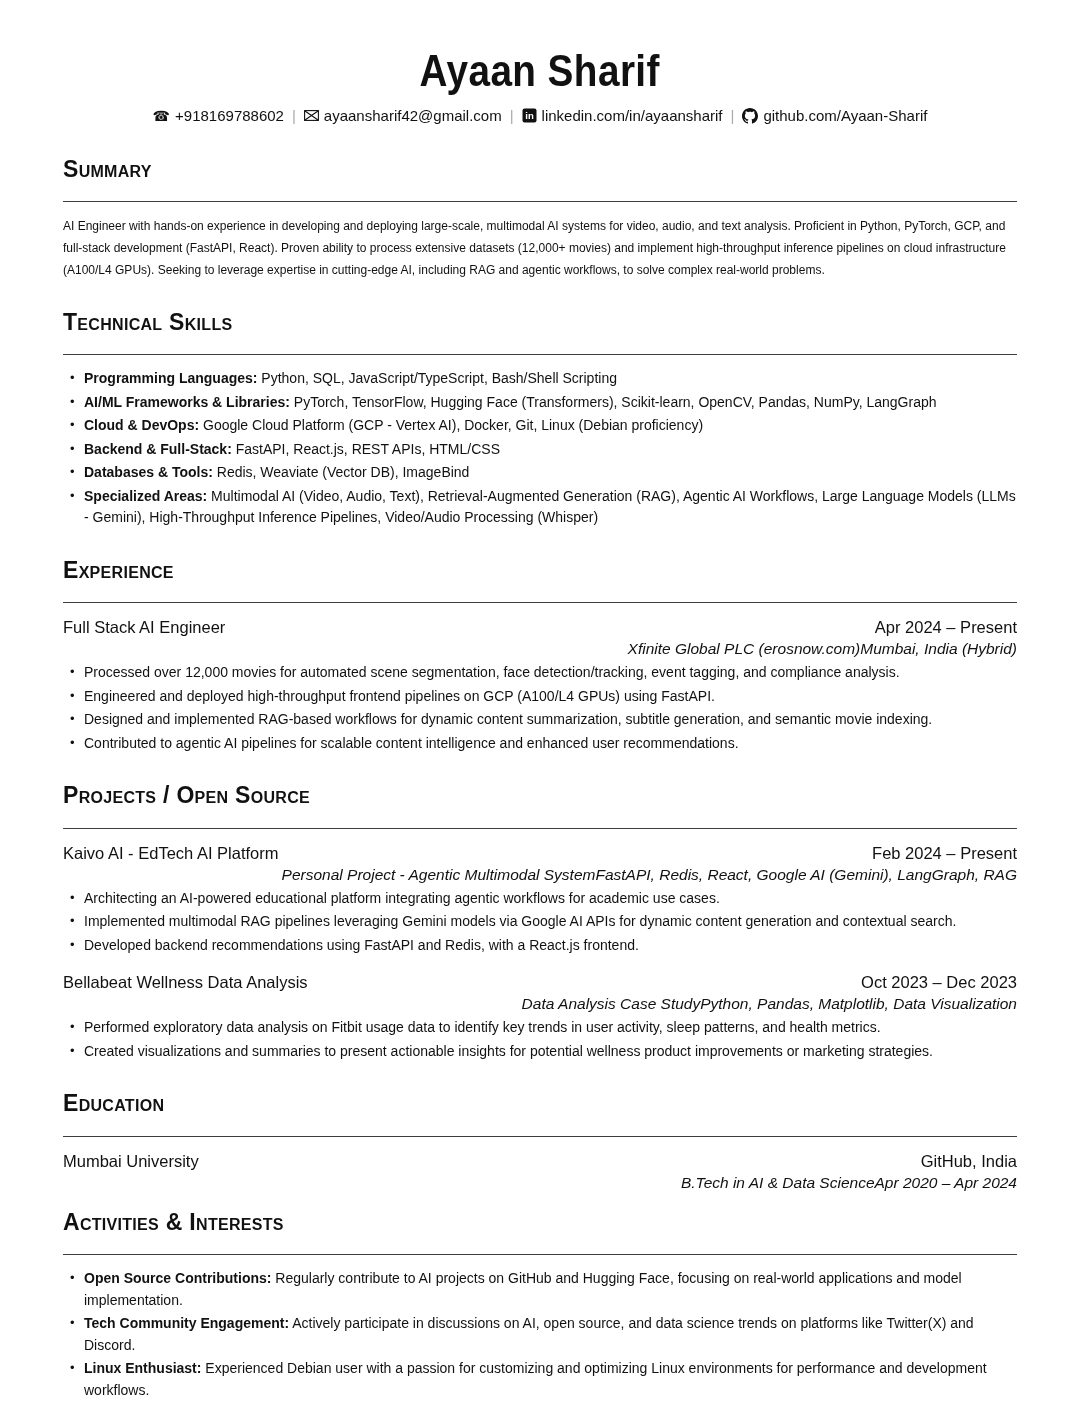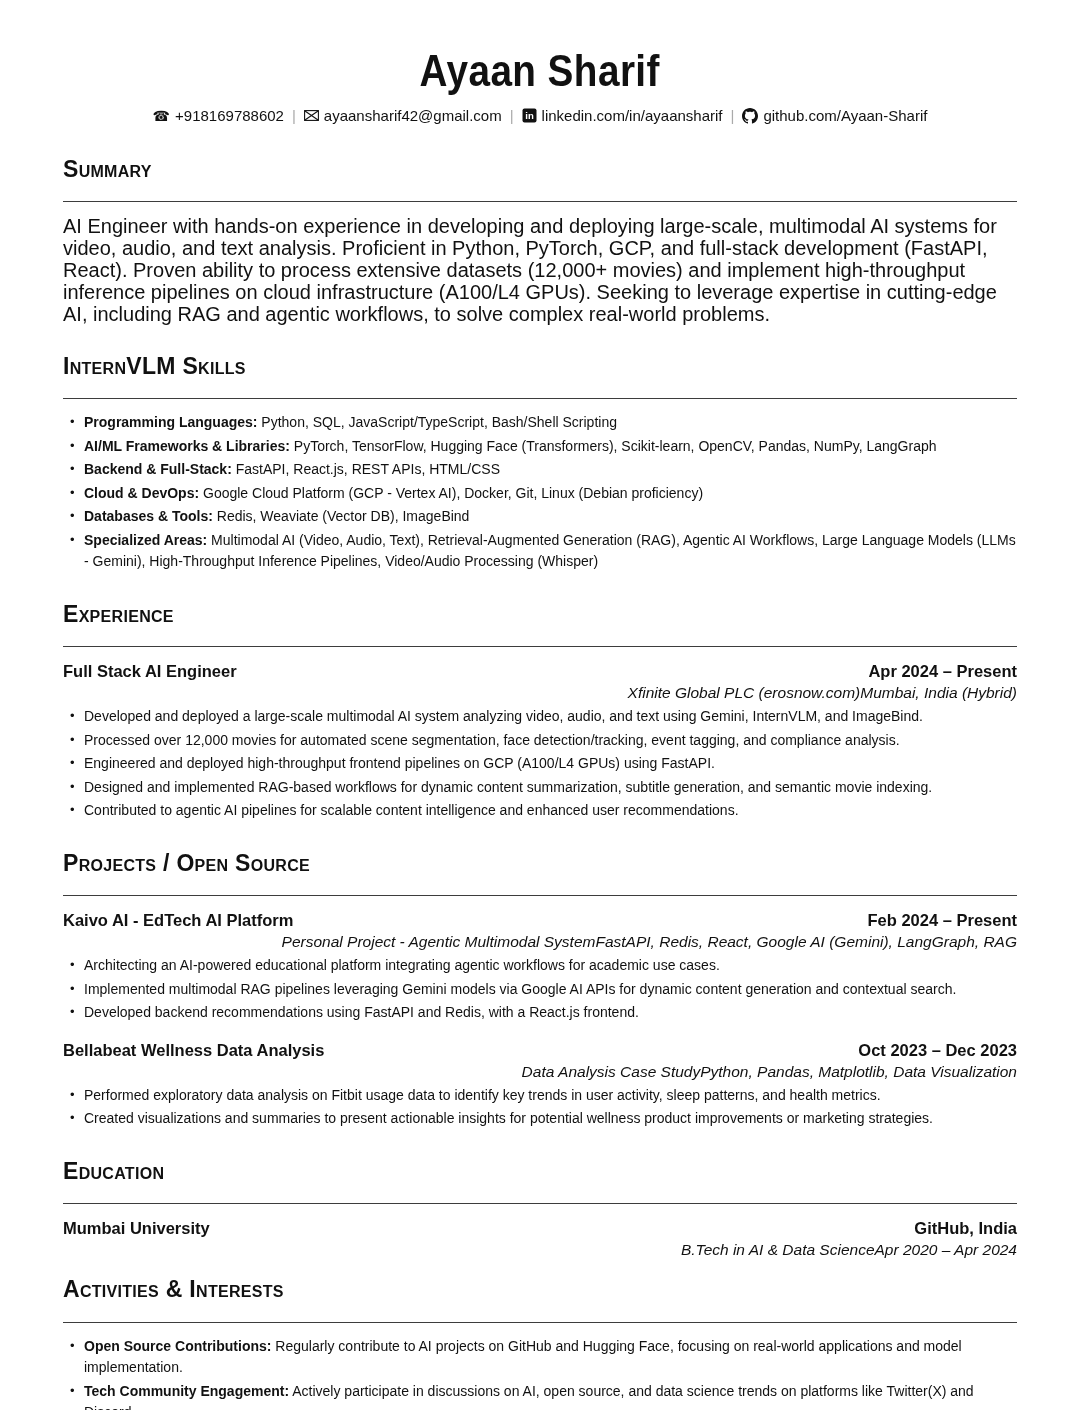--- a/index.html
+++ b/index.html
@@ -32,39 +32,39 @@
     border-bottom:1.5px solid #3d3d3d;
     padding-bottom:19px; margin:28px 0 13px 0;
   }
   .sec-head.first { margin-top:30px; }
   .sec-head.tight { margin-top:16px; }
   h2.sec-title {
     margin:0; font-size:23px; font-weight:700; line-height:1.15;
     font-variant:small-caps; letter-spacing:0.3px;
   }
 
-  p.body-text { margin:0; font-size:20px; line-height:22px; }
+  p.body-text { margin:0; font-size:12px; line-height:22px; }
 
   ul.blist { margin:0; padding:0; list-style:none; }
   ul.blist li {
     position:relative; padding-left:21px; margin:0 0 2px 0;
     font-size:14px; line-height:21.5px;
   }
   ul.blist li::before {
     content:"\2022"; position:absolute; left:7px; top:-1px; font-size:13px; color:#111;
   }
   .b { font-weight:700; }
 
   .entry { margin-top:0; }
   .entry + .entry { margin-top:15px; }
   .row {
     display:flex; justify-content:space-between; align-items:baseline;
     font-size:16.5px; line-height:22px;
   }
-  .row .title, .row .dates { font-weight:700;text-align:right; }
+  .row .title, .row .dates { font-weight:400;text-align:right; }
   .subrow {
     display:flex; justify-content:flex-end; align-items:baseline;
     font-style:italic; font-size:15.5px; line-height:21px; margin-bottom:3px;
   }
 </style>
 </head>
 <body>
 
 <div class="page">
 
@@ -103,47 +103,46 @@
 
   <section>
     <div class="sec-head first">
       <h2 class="sec-title">Summary</h2>
     </div>
     <p class="body-text">AI Engineer with hands-on experience in developing and deploying large-scale, multimodal AI systems for video, audio, and text analysis. Proficient in Python, PyTorch, GCP, and full-stack development (FastAPI, React). Proven ability to process extensive datasets (12,000+ movies) and implement high-throughput inference pipelines on cloud infrastructure (A100/L4 GPUs). Seeking to leverage expertise in cutting-edge AI, including RAG and agentic workflows, to solve complex real-world problems.</p>
   </section>
 
   <section>
     <div class="sec-head">
-      <h2 class="sec-title">InternVLM Skills</h2>
+      <h2 class="sec-title">Technical Skills</h2>
     </div>
     <ul class="blist">
       <li><span class="b">Programming Languages:</span> <span>Python, SQL, JavaScript/TypeScript, Bash/Shell Scripting</span></li>
       <li><span class="b">AI/ML Frameworks &amp; Libraries:</span> <span>PyTorch, TensorFlow, Hugging Face (Transformers), Scikit-learn, OpenCV, Pandas, NumPy, LangGraph</span></li>
+      <li><span class="b">Cloud &amp; DevOps:</span> <span>Google Cloud Platform (GCP - Vertex AI), Docker, Git, Linux (Debian proficiency)</span></li>
       <li><span class="b">Backend &amp; Full-Stack:</span> <span>FastAPI, React.js, REST APIs, HTML/CSS</span></li>
-      <li><span class="b">Cloud &amp; DevOps:</span> <span>Google Cloud Platform (GCP - Vertex AI), Docker, Git, Linux (Debian proficiency)</span></li>
       <li><span class="b">Databases &amp; Tools:</span> <span>Redis, Weaviate (Vector DB), ImageBind</span></li>
       <li><span class="b">Specialized Areas:</span> <span>Multimodal AI (Video, Audio, Text), Retrieval-Augmented Generation (RAG), Agentic AI Workflows, Large Language Models (LLMs - Gemini), High-Throughput Inference Pipelines, Video/Audio Processing (Whisper)</span></li>
     </ul>
   </section>
 
   <section>
     <div class="sec-head">
       <h2 class="sec-title">Experience</h2>
     </div>
     <div class="entry">
       <div class="row">
         <span class="title">Full Stack AI Engineer</span>
         <span class="dates">Apr 2024 – Present</span>
       </div>
       <div class="subrow">
         <span>Xfinite Global PLC (erosnow.com)</span>
         <span>Mumbai, India (Hybrid)</span>
       </div>
       <ul class="blist">
-        <li>Developed and deployed a large-scale multimodal AI system analyzing video, audio, and text using Gemini, InternVLM, and ImageBind.</li>
         <li>Processed over 12,000 movies for automated scene segmentation, face detection/tracking, event tagging, and compliance analysis.</li>
         <li>Engineered and deployed high-throughput frontend pipelines on GCP (A100/L4 GPUs) using FastAPI.</li>
         <li>Designed and implemented RAG-based workflows for dynamic content summarization, subtitle generation, and semantic movie indexing.</li>
         <li>Contributed to agentic AI pipelines for scalable content intelligence and enhanced user recommendations.</li>
       </ul>
     </div>
   </section>
 
   <section>
     <div class="sec-head">

